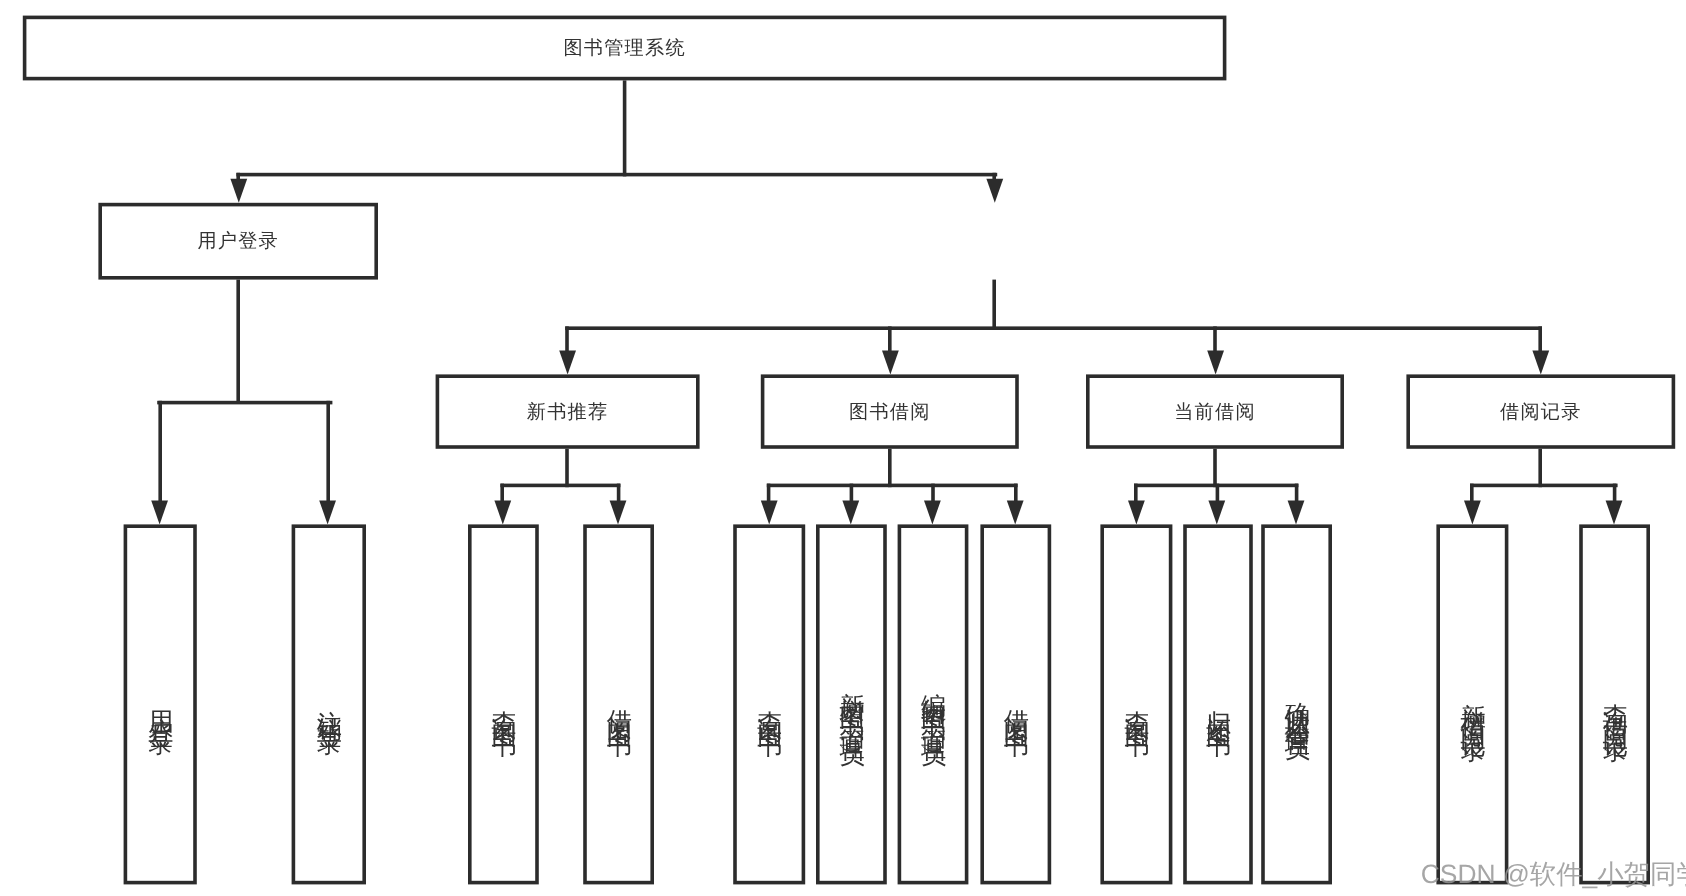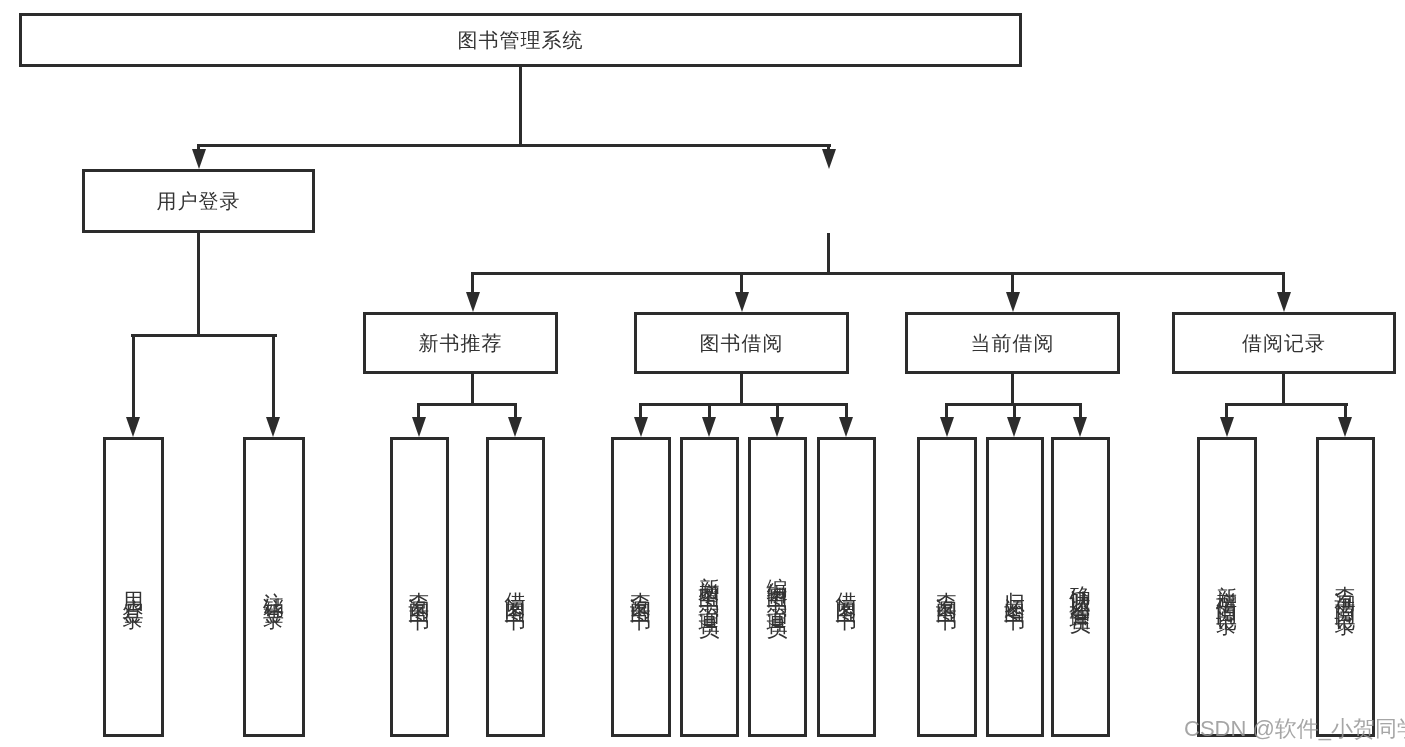--- a/index.html
+++ b/index.html
@@ -6,21 +6,21 @@
   body{
     width:1405px;height:747px;position:relative;background:#ffffff;
     font-family:"Liberation Sans","DejaVu Sans",sans-serif;
     overflow:hidden;
   }
   .stage{position:absolute;left:0;top:0;width:1405px;height:747px;}
   .box{
     position:absolute;box-sizing:border-box;background:#ffffff;
     border:3px solid #2c2c2c;display:flex;align-items:center;justify-content:center;
   }
-  .hlabel{font-size:20px;color:#333333;white-space:nowrap;letter-spacing:1px;}
+  .hlabel{font-size:16px;color:#333333;white-space:nowrap;letter-spacing:1px;}
   .vlabel{
     writing-mode:vertical-rl;text-orientation:mixed;
     font-size:21px;color:#333333;letter-spacing:6px;line-height:1.1;
   }
   .hline,.vline{position:absolute;background:#2c2c2c;}
   .arrow{
     position:absolute;width:0;height:0;
     border-left:7px solid transparent;border-right:7px solid transparent;
     border-top:20px solid #2c2c2c;
   }
@@ -60,21 +60,21 @@
   <div class="hline" style="left:471px;top:272px;width:814px;height:3px;"></div>
   <div class="vline" style="left:471px;top:272px;width:3px;height:21px;"></div>
   <div class="vline" style="left:740px;top:272px;width:3px;height:21px;"></div>
   <div class="vline" style="left:1011px;top:272px;width:3px;height:21px;"></div>
   <div class="vline" style="left:1282px;top:272px;width:3px;height:21px;"></div>
   <div class="arrow" style="left:466px;top:292px;"></div>
   <div class="arrow" style="left:735px;top:292px;"></div>
   <div class="arrow" style="left:1006px;top:292px;"></div>
   <div class="arrow" style="left:1277px;top:292px;"></div>
 
-  <div class="box" style="left:363px;top:312px;width:195px;height:62px;text-align:center;">
+  <div class="box" style="left:363px;top:312px;width:220px;height:62px;text-align:center;">
     <span class="hlabel">新书推荐</span>
   </div>
   <div class="box" style="left:634px;top:312px;width:215px;height:62px;">
     <span class="hlabel">图书借阅</span>
   </div>
   <div class="box" style="left:905px;top:312px;width:215px;height:62px;">
     <span class="hlabel">当前借阅</span>
   </div>
   <div class="box" style="left:1172px;top:312px;width:224px;height:62px;font-family:Liberation Serif, serif;">
     <span class="hlabel">借阅记录</span>

